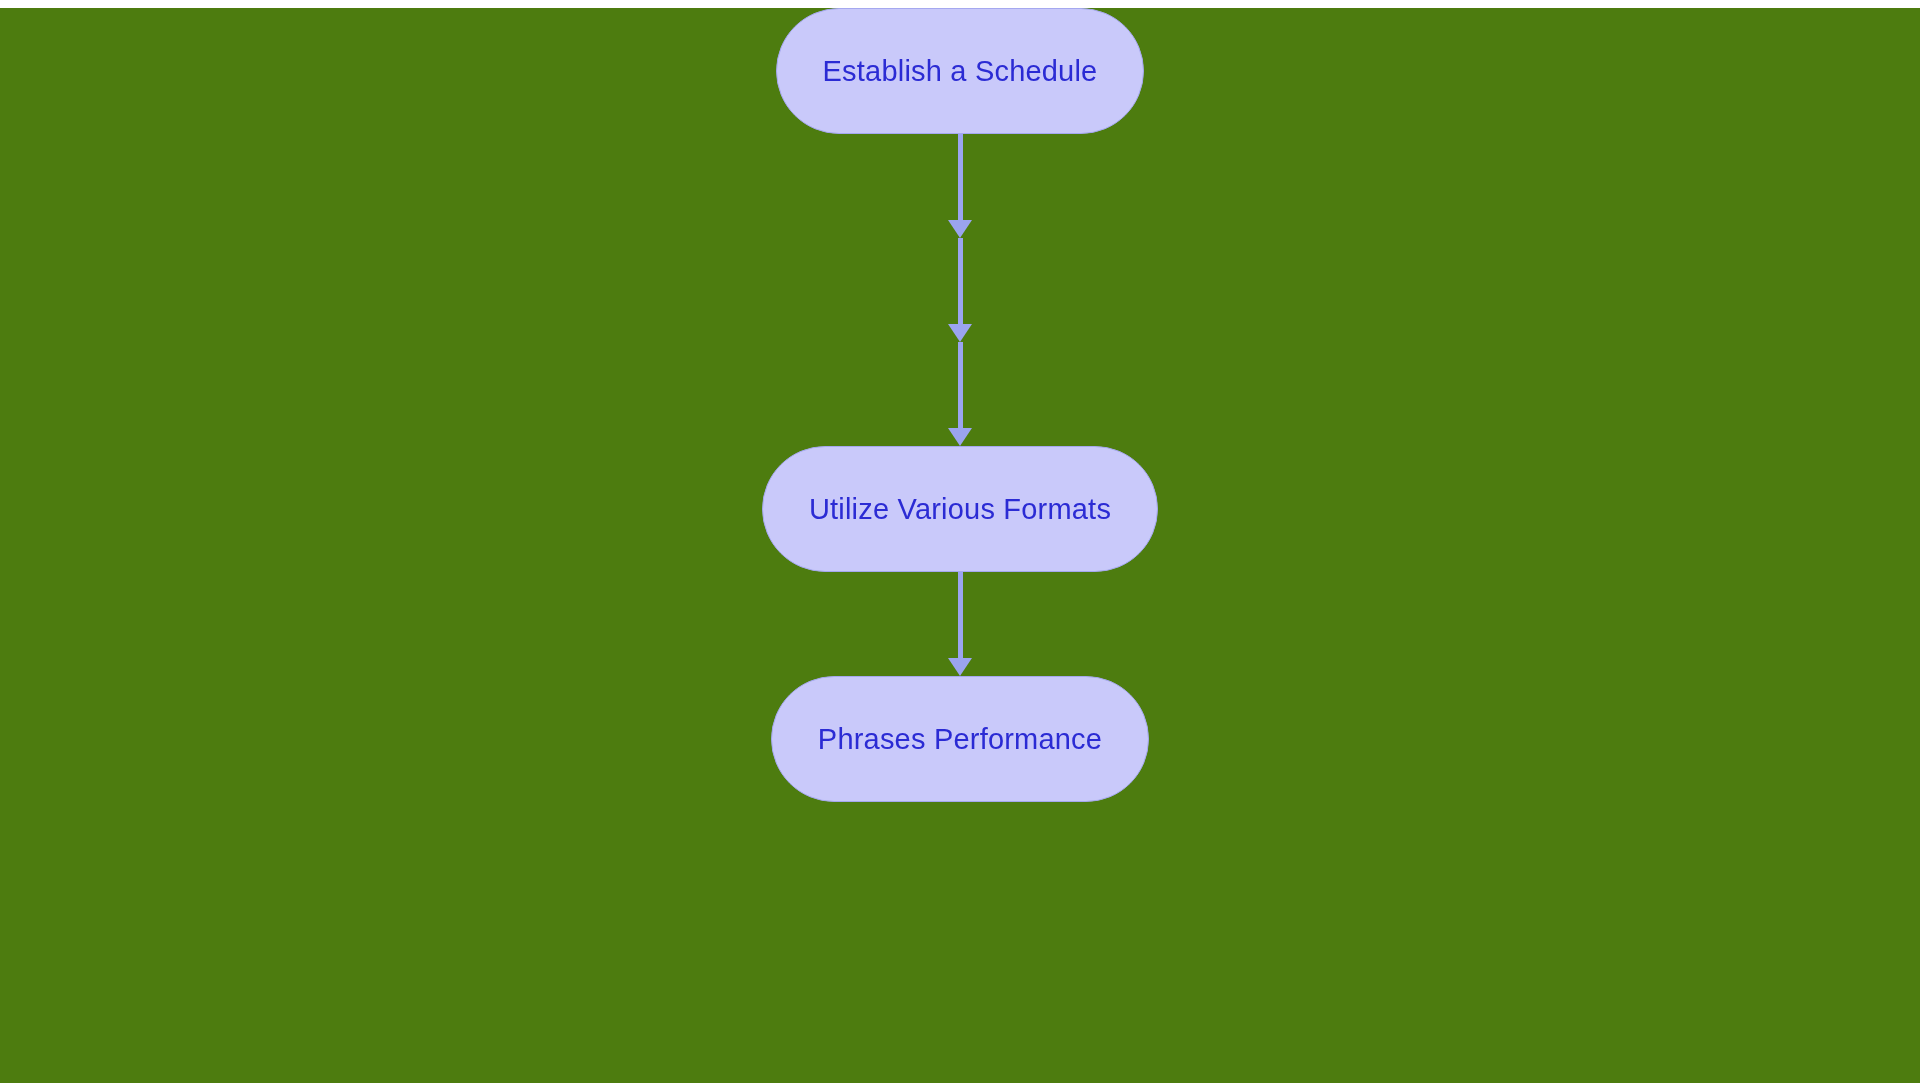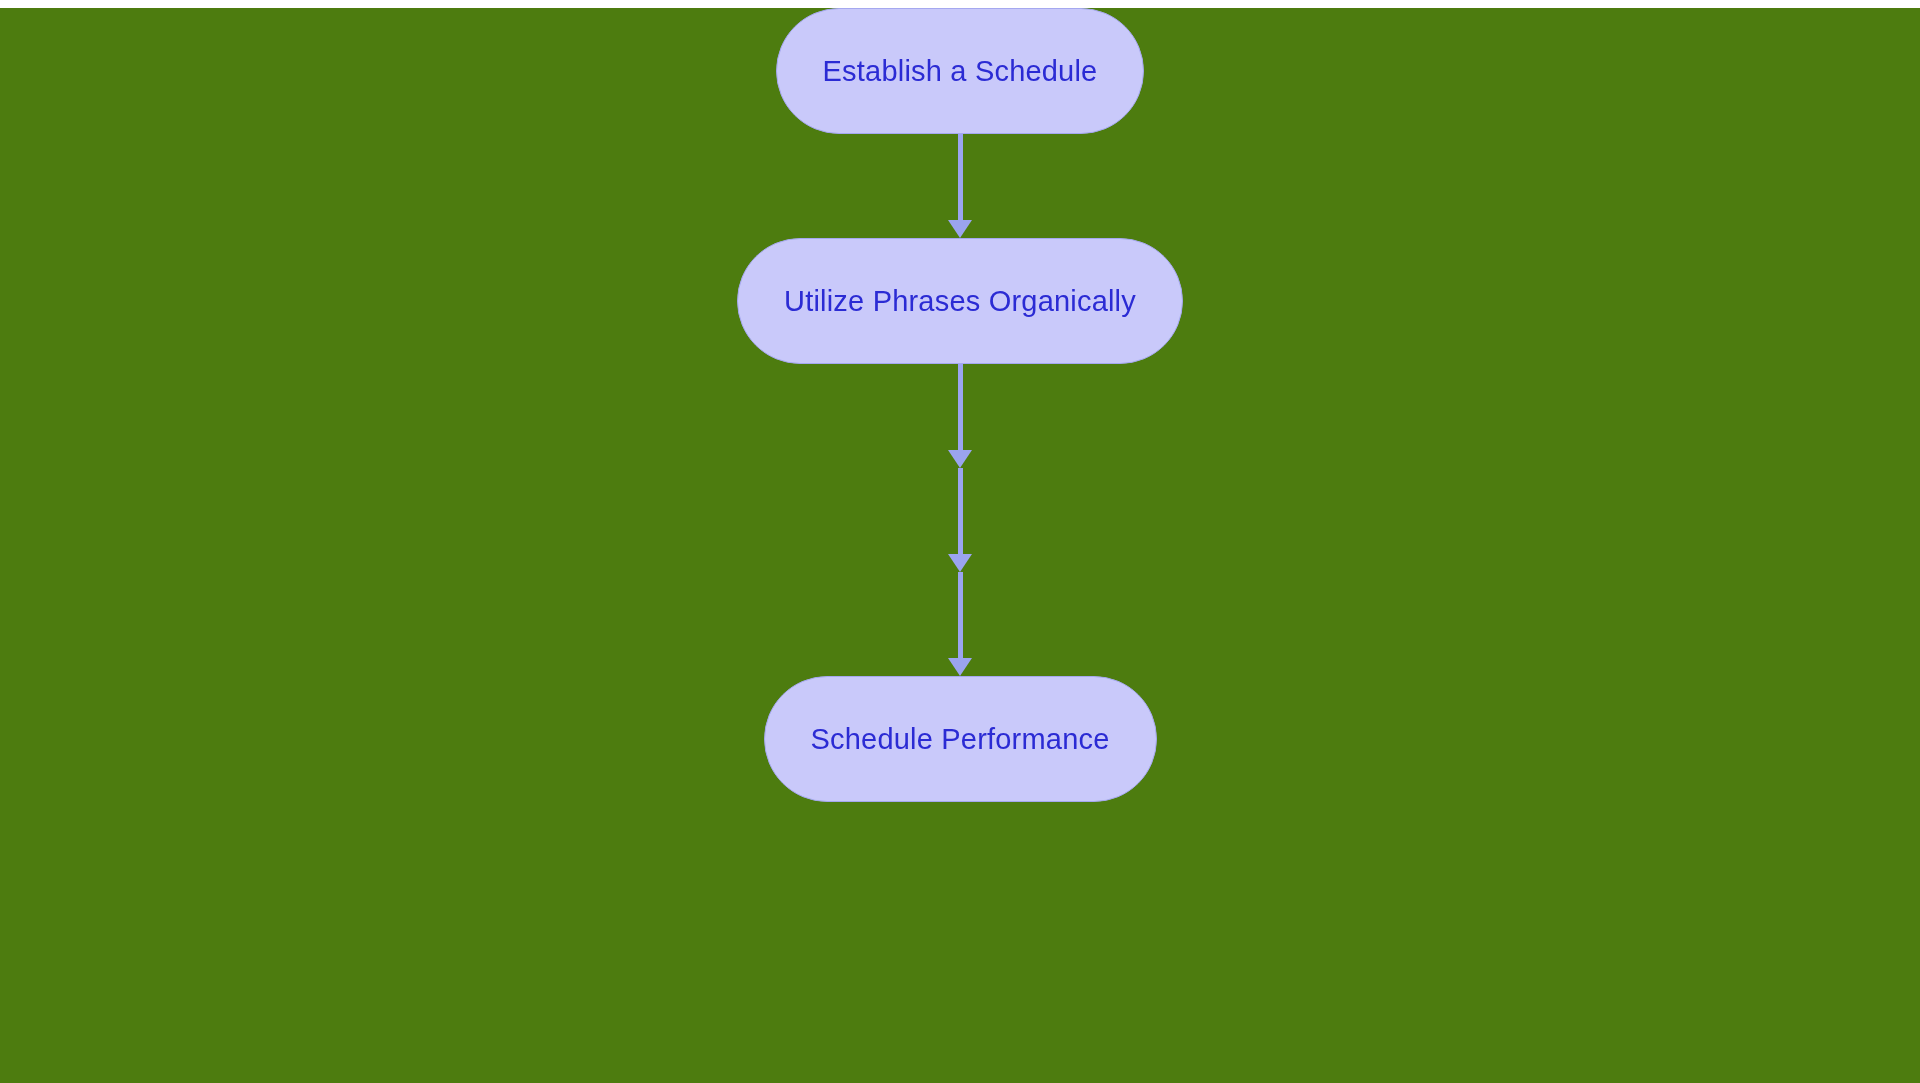--- a/index.html
+++ b/index.html
@@ -90,39 +90,39 @@
 
     <div class="node">
       <span class="node-label">Establish a Schedule</span>
     </div>
 
     <div class="connector">
       <div class="connector-line"></div>
       <div class="connector-arrow"></div>
     </div>
 
-    <div class="node">
-      <span class="node-label">Utilize Phrases Organically</span>
-    </div>
-
-    <div class="connector">
-      <div class="connector-line"></div>
-      <div class="connector-arrow"></div>
-    </div>
-
 
     <div class="connector">
       <div class="connector-line"></div>
       <div class="connector-arrow"></div>
     </div>
 
 
     <div class="connector">
       <div class="connector-line"></div>
       <div class="connector-arrow"></div>
     </div>
 
     <div class="node">
-      <span class="node-label">Schedule Performance</span>
+      <span class="node-label">Utilize Various Formats</span>
+    </div>
+
+    <div class="connector">
+      <div class="connector-line"></div>
+      <div class="connector-arrow"></div>
+    </div>
+
+    <div class="node">
+      <span class="node-label">Phrases Performance</span>
     </div>
 
   </div>
 </div>
 
 </body></html>

